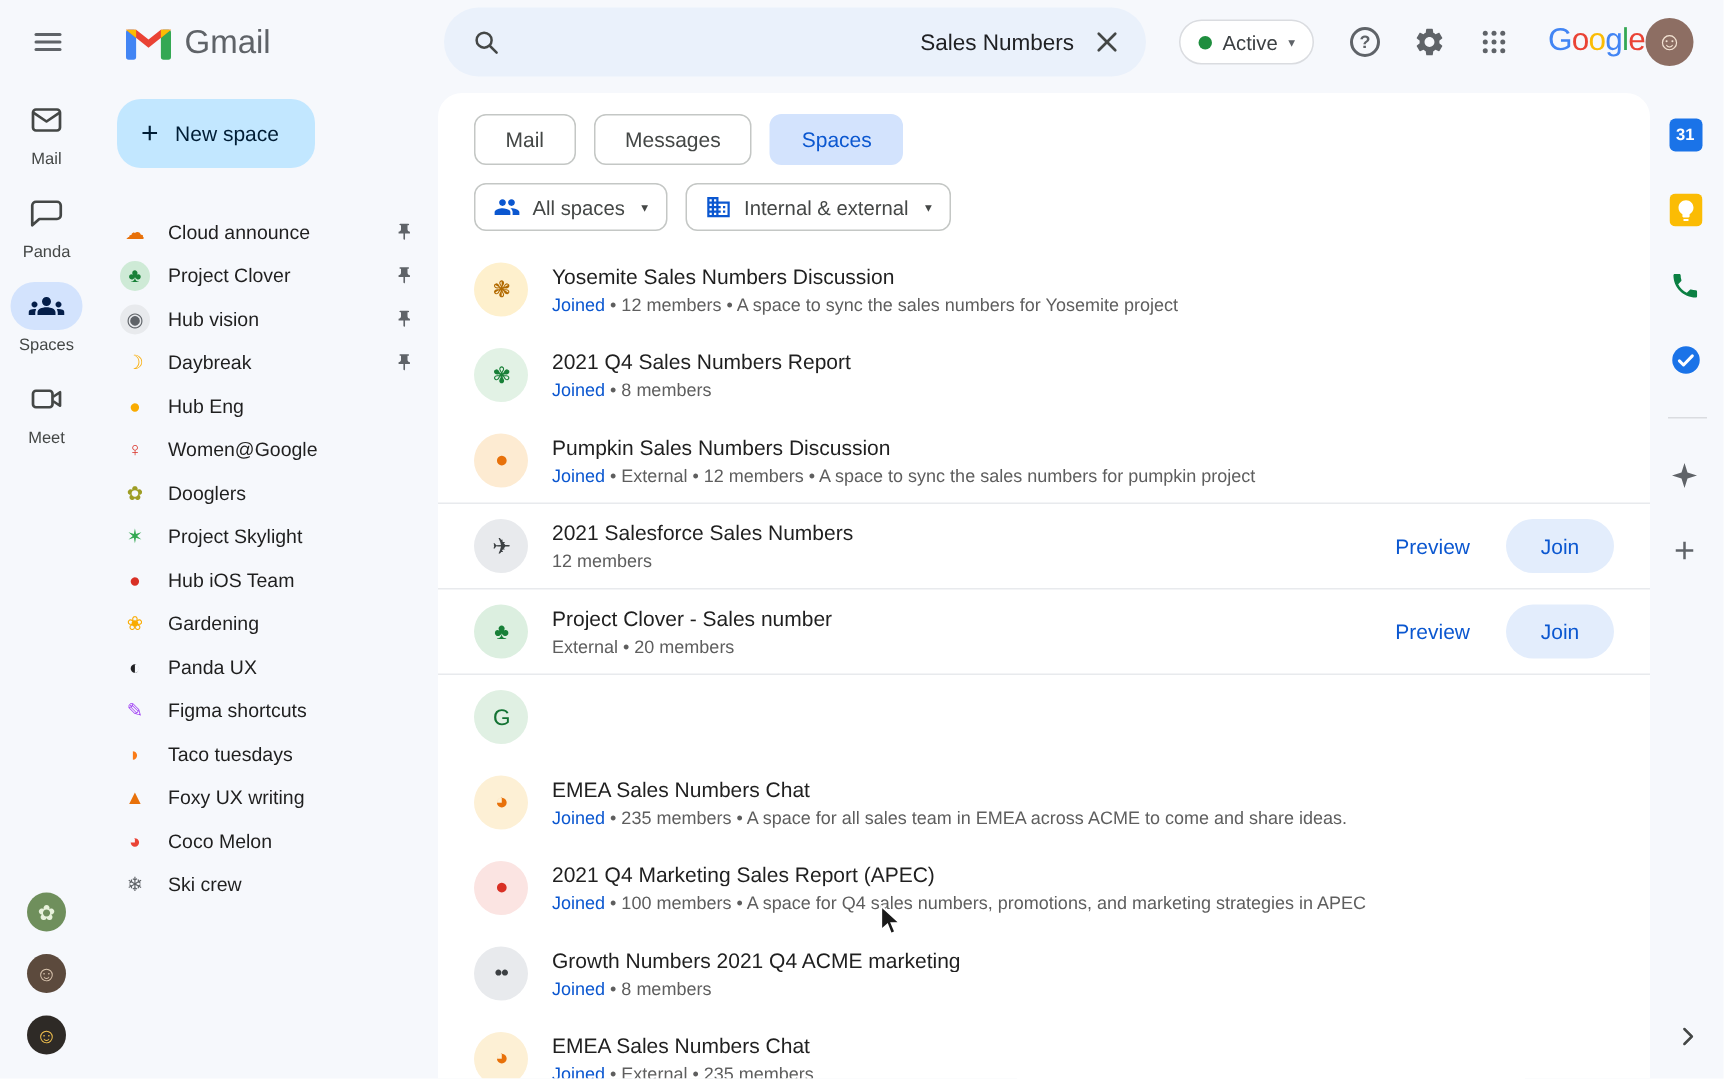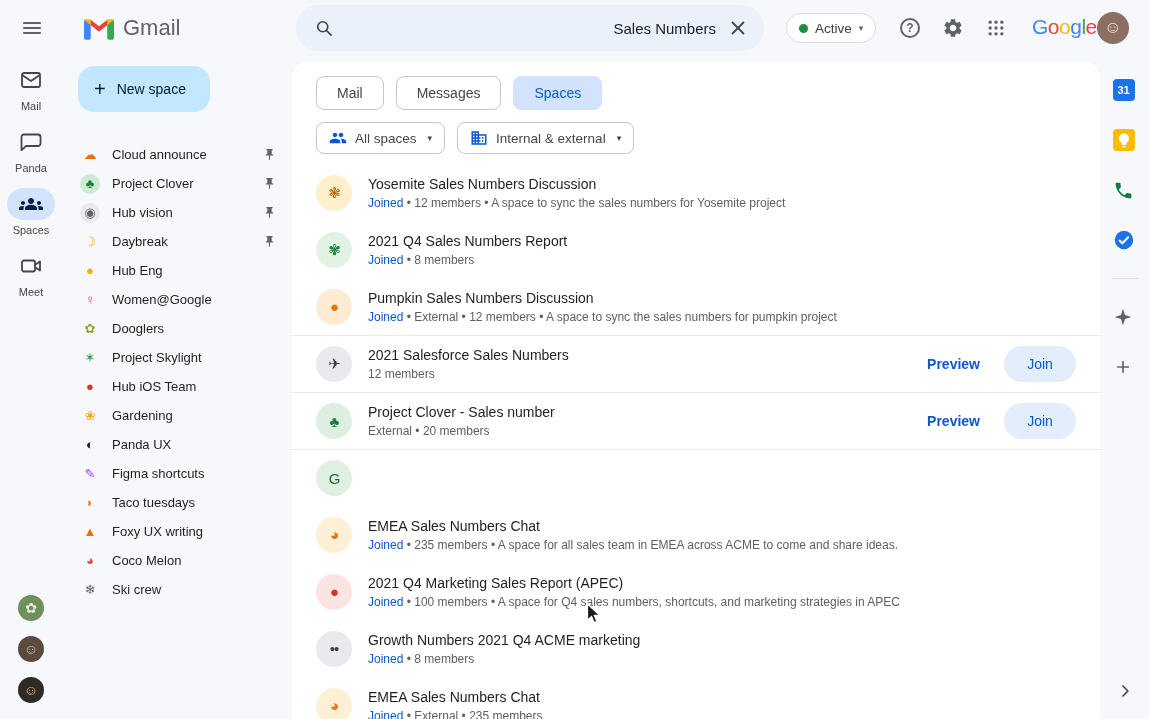--- a/index.html
+++ b/index.html
@@ -54,21 +54,21 @@
 .fc-caret{font-size:9px;color:#444746;margin-left:3px}
 .results{margin-top:10px}
 .result-row{height:57px;display:flex;align-items:center;padding:0 24px;cursor:pointer}
 .result-row.topline{border-top:1px solid #e8eaed}
 .avatar36{width:36px;height:36px;border-radius:50%;flex:none;display:flex;align-items:center;justify-content:center;font-size:15px;margin-right:16px;letter-spacing:-1px}
 .rtext{flex:1;min-width:0}
 .rtitle{font-size:14px;color:#1f1f1f;margin-bottom:4px;white-space:nowrap;overflow:hidden}
 .rsub{font-size:12px;color:#5e5e5e;white-space:nowrap;overflow:hidden}
 .joined{color:#0b57d0;font-weight:500}
 .actions{display:flex;align-items:center;gap:10px;margin-left:auto;padding-left:12px}
-.preview-btn{color:#0b57d0;font-size:14px;font-weight:700;padding:0 14px;height:36px}
+.preview-btn{color:#0b57d0;font-size:14px;font-weight:400;padding:0 14px;height:36px}
 .join-btn{color:#0b57d0;font-size:14px;font-weight:400;width:72px;height:36px;border-radius:18px;background:#e3edfc}
 
 
 .right-rail{position:absolute;right:0;top:56px;bottom:0;width:49px;display:flex;flex-direction:column;align-items:center;padding-top:22px;gap:26px}
 .rr-icon{width:24px;height:24px;display:flex;align-items:center;justify-content:flex-start;cursor:pointer}
 .cal{width:22px;height:22px;background:#1a73e8;border-radius:4px;color:#fff;font-size:11px;font-weight:bold;display:flex;align-items:center;justify-content:center}
 .rr-divider{width:26px;height:1px;background:#dadce0}
 .rr-chevron{margin-top:auto;margin-bottom:12px;width:32px;height:32px;display:flex;align-items:center;justify-content:center;border-radius:50%}
 
 .cursor{position:absolute;left:586px;top:603px;z-index:99;pointer-events:none}
@@ -350,21 +350,21 @@
         <div class="avatar36" style="background: rgb(253, 240, 213); color: rgb(232, 113, 10);">◕</div>
         <div class="rtext">
           <div class="rtitle">EMEA Sales Numbers Chat</div>
           <div class="rsub"><span class="joined">Joined</span><span class="meta"> • 235 members • A space for all sales team in EMEA across ACME to come and share ideas.</span></div>
         </div>
       </div>
       <div class="result-row">
         <div class="avatar36" style="background: rgb(251, 228, 226); color: rgb(217, 48, 37);">●</div>
         <div class="rtext">
           <div class="rtitle">2021 Q4 Marketing Sales Report (APEC)</div>
-          <div class="rsub"><span class="joined">Joined</span><span class="meta"> • 100 members • A space for Q4 sales numbers, shortcuts, and marketing strategies in APEC</span></div>
+          <div class="rsub"><span class="joined">Joined</span><span class="meta"> • 100 members • A space for Q4 sales numbers, promotions, and marketing strategies in APEC</span></div>
         </div>
       </div>
       <div class="result-row">
         <div class="avatar36" style="background: rgb(232, 234, 237); color: rgb(60, 64, 67);">••</div>
         <div class="rtext">
           <div class="rtitle">Growth Numbers 2021 Q4  ACME marketing</div>
           <div class="rsub"><span class="joined">Joined</span><span class="meta"> • 8 members</span></div>
         </div>
       </div>
       <div class="result-row">

